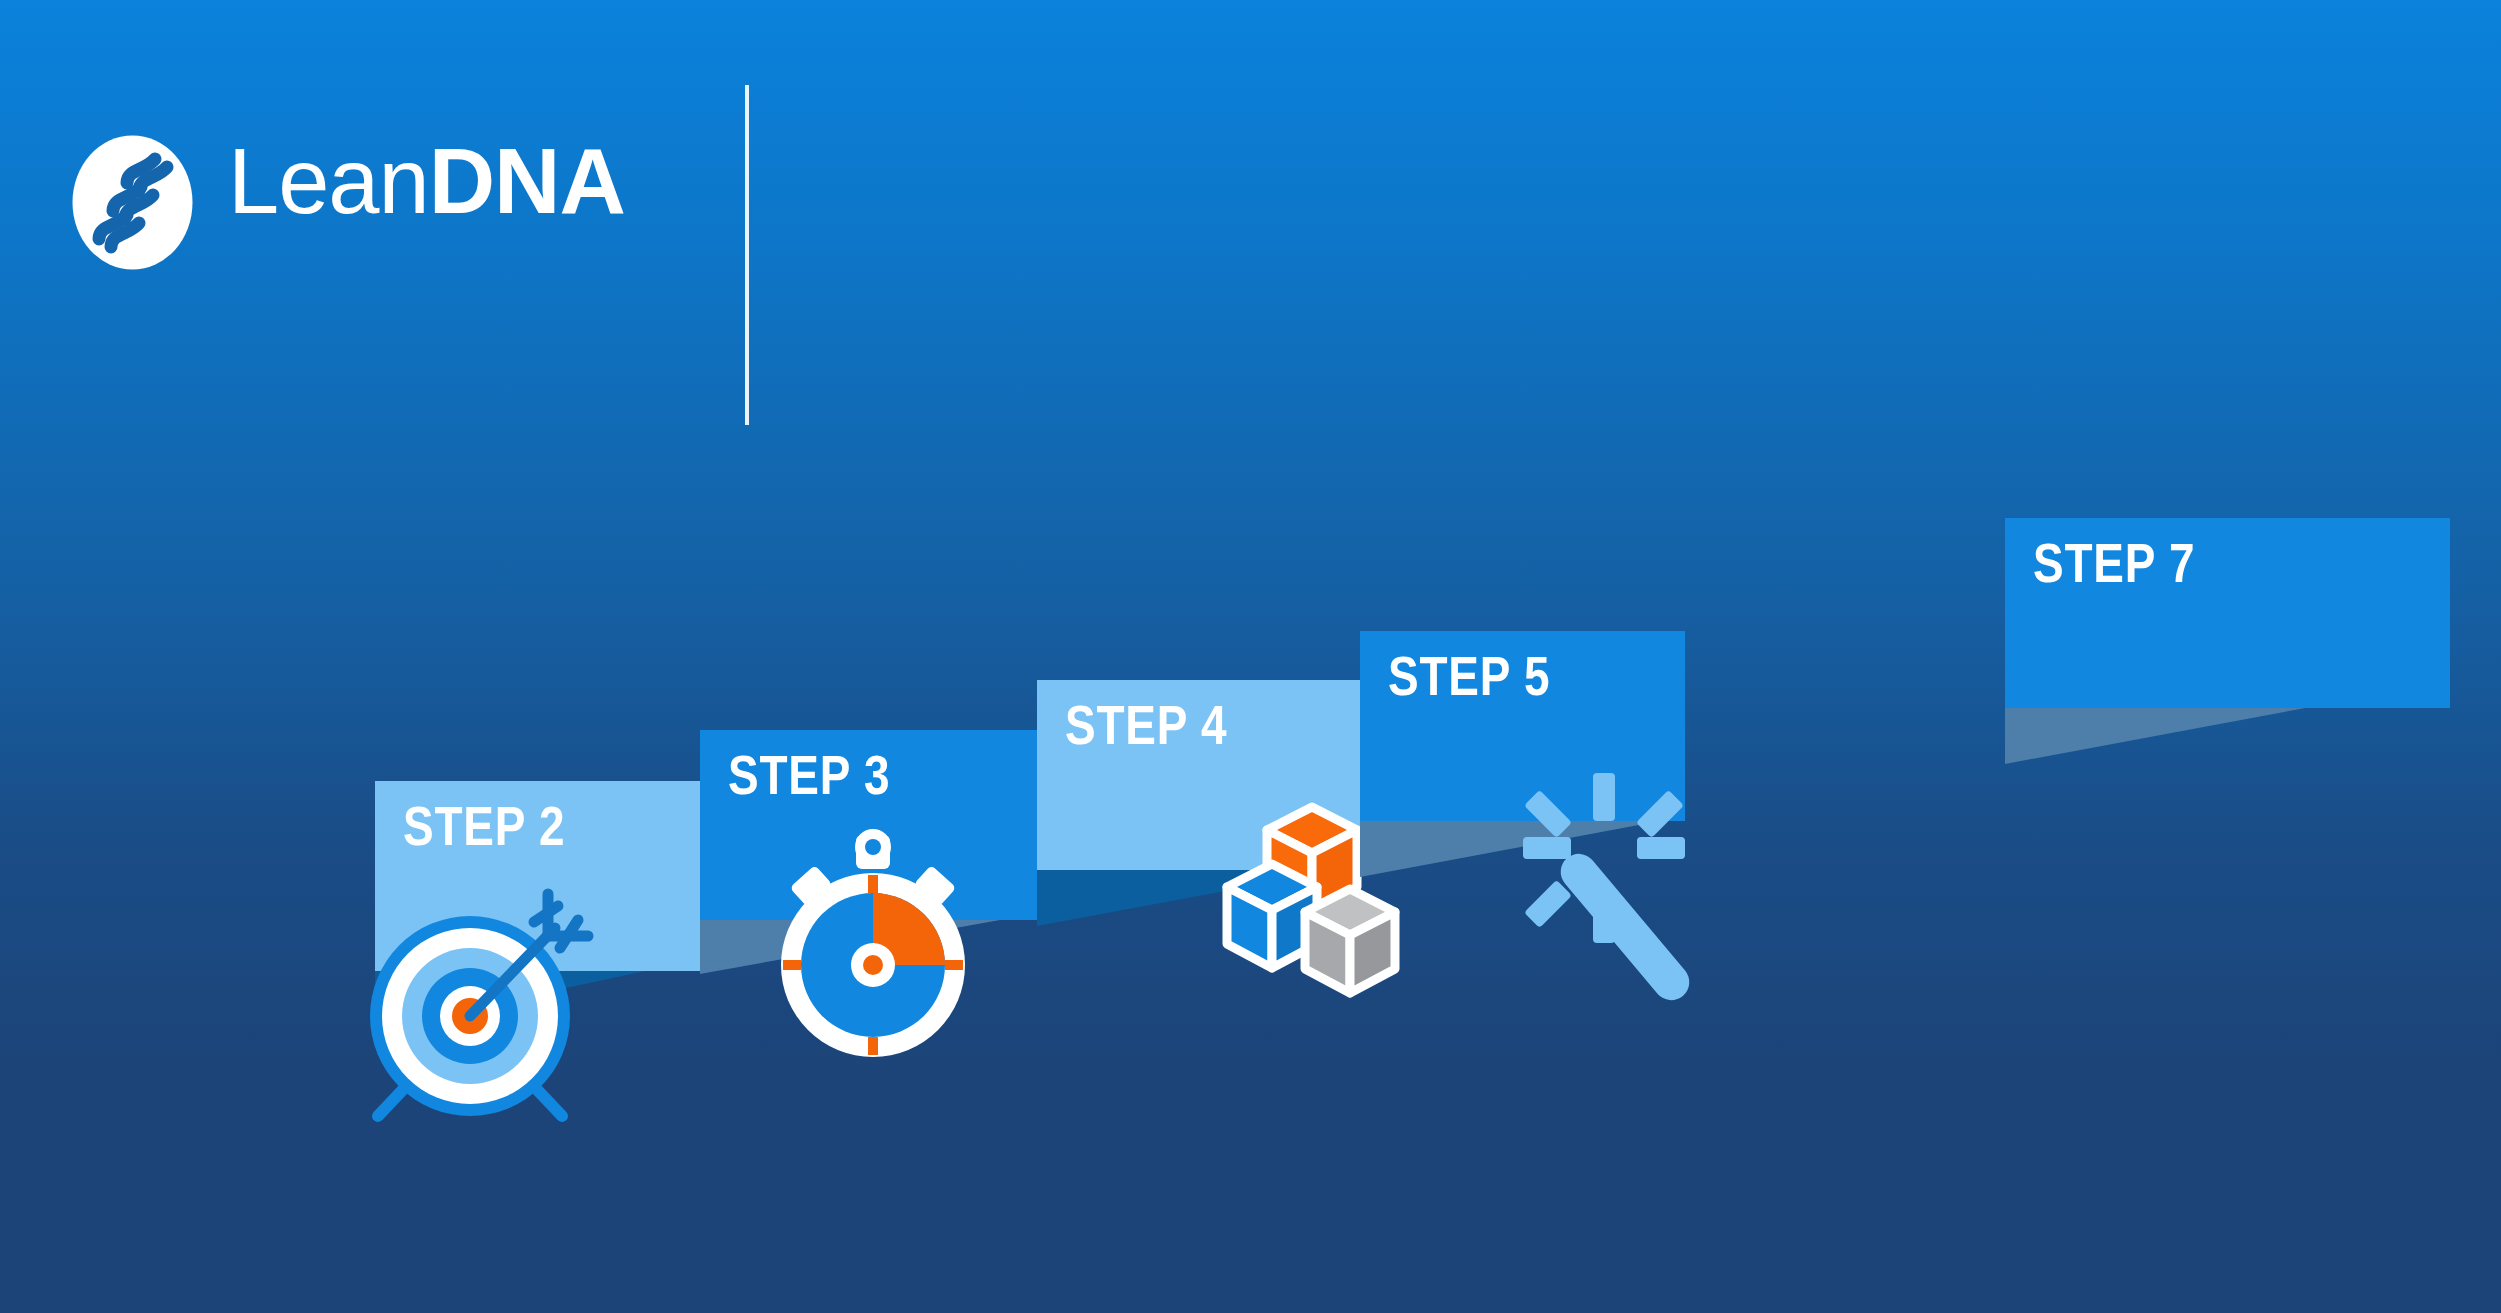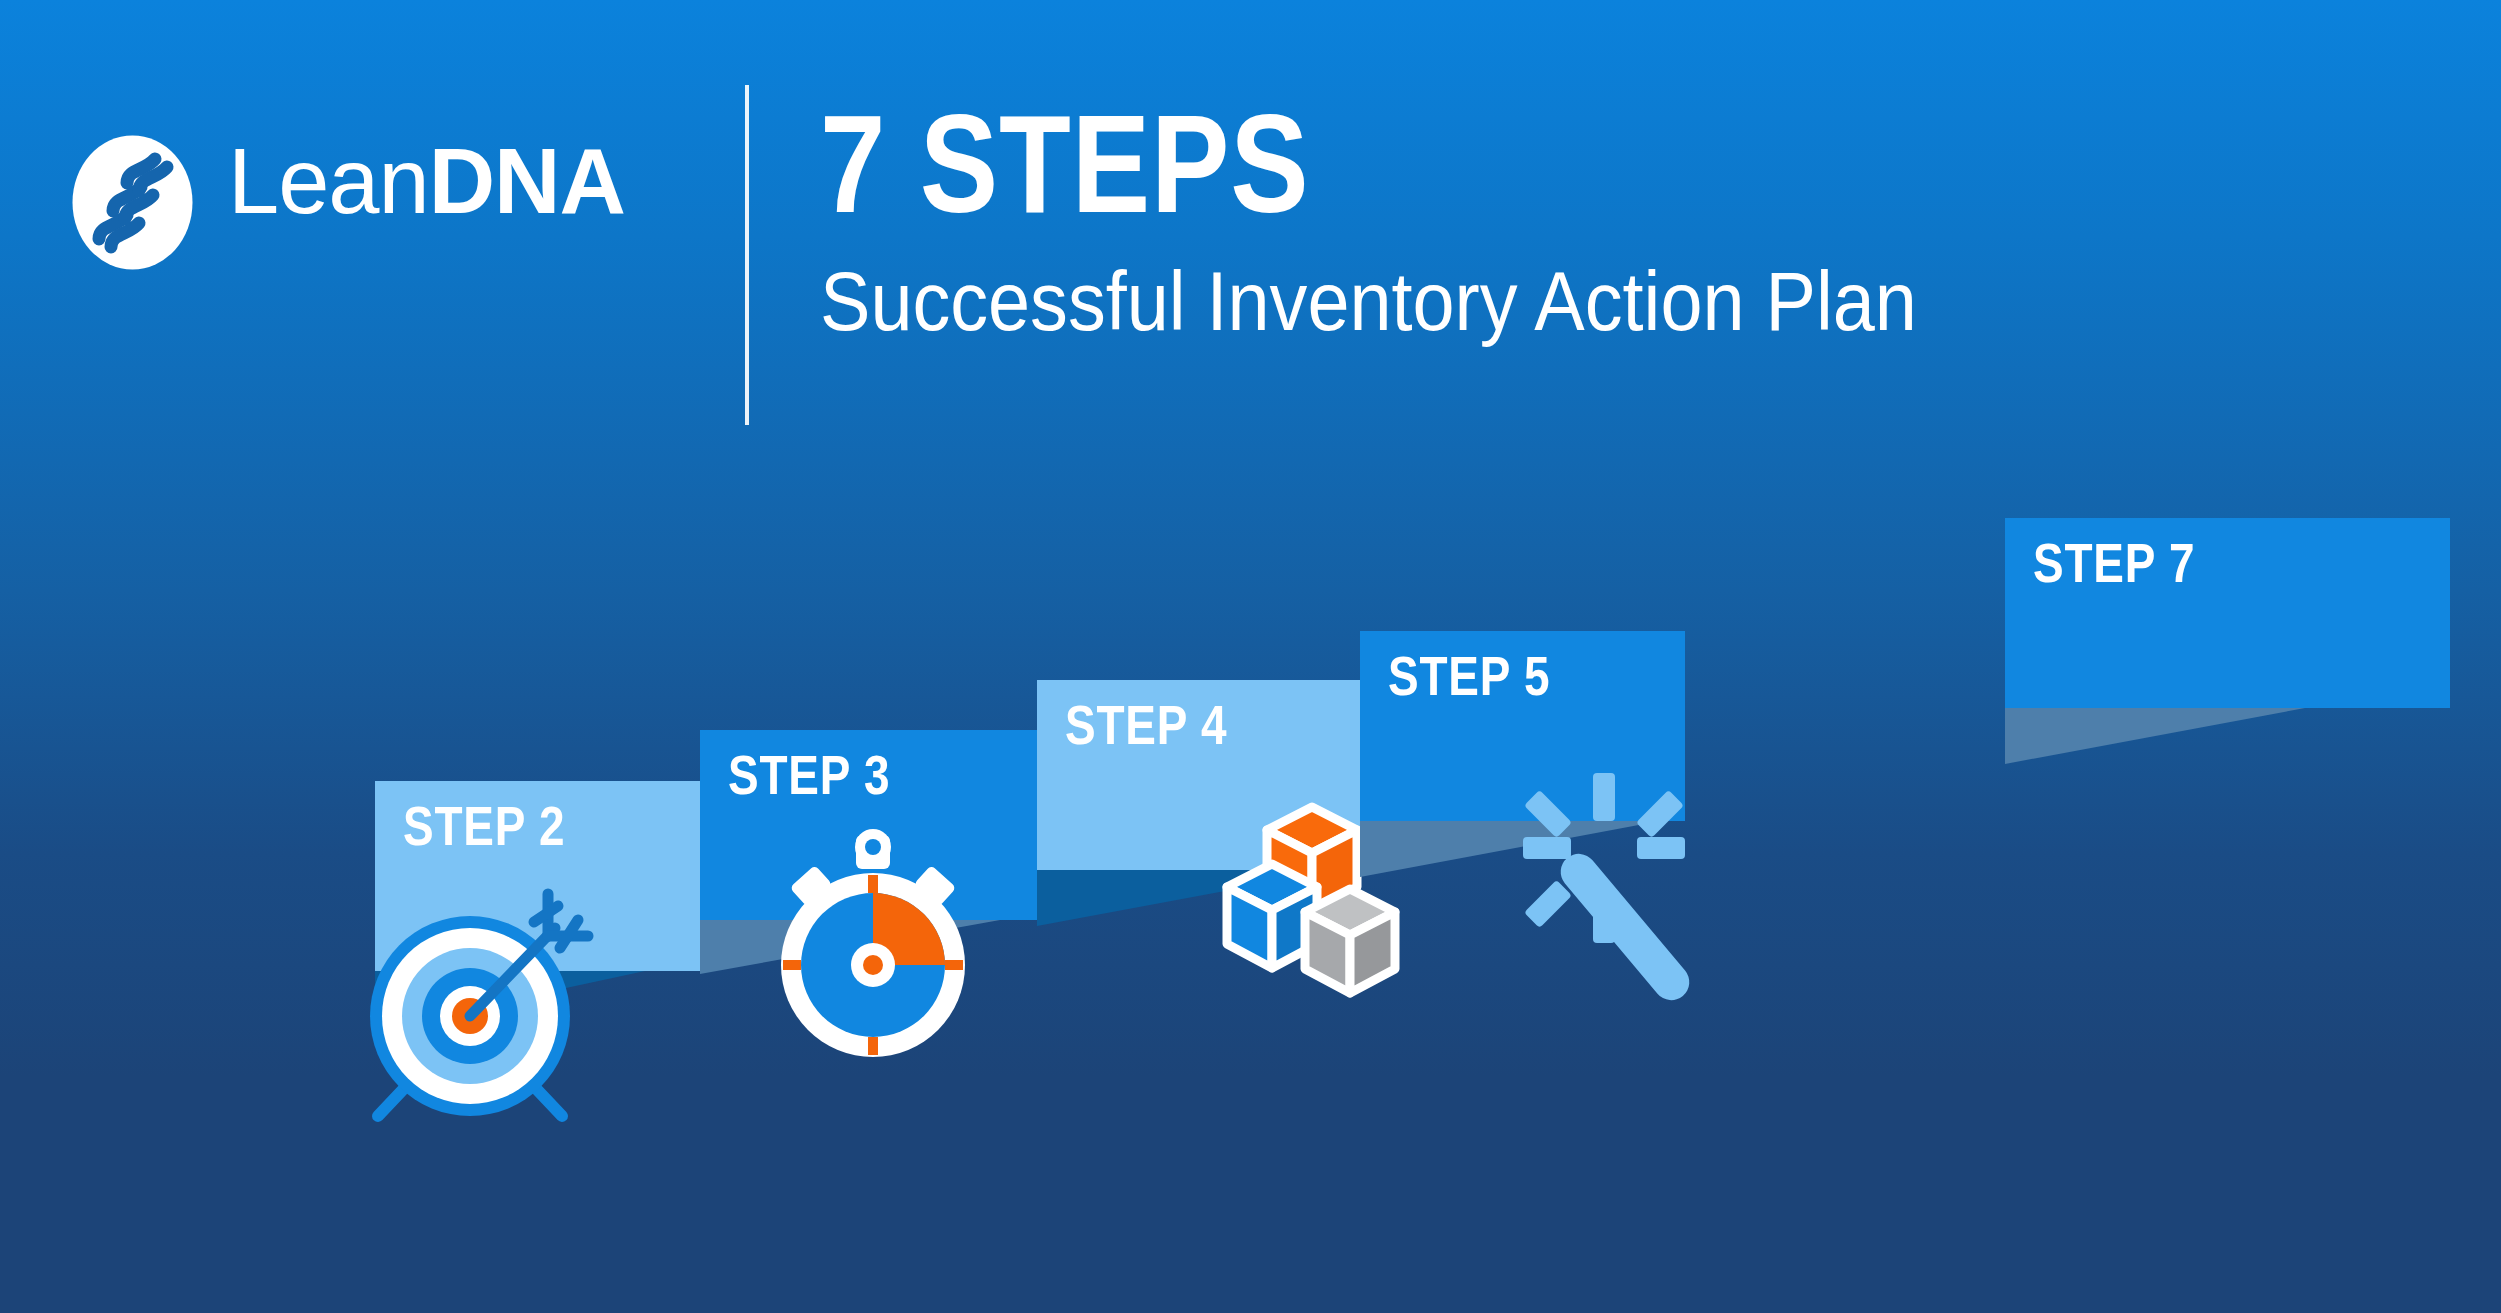--- a/index.html
+++ b/index.html
@@ -55,24 +55,20 @@
             <path d="M62 48 C62 34, 80 36, 90 24"></path>
             <path d="M74 56 C74 42, 92 44, 102 32"></path>
           </g>
         </svg>
       </span>
       <span id="logo-word"><span>Lean</span><span class="bold">DNA</span></span>
     </div>
 
     <div id="divider"></div>
 
-    <div id="title-block">
-      <div id="main-title">7 STEPS</div>
-      <div id="sub-title">Successful Inventory Action Plan</div>
-    </div>
   </div>
 
   <div id="steps">
 
 
     <div class="step-card" style="left:375px;top:781px;width:328px;height:190px;z-index:8;">
       <div class="card-body" style="background:#7cc3f5;"></div>
       <div class="card-shadow" style="top:190px;border-top:58px solid #0b5f9e;border-right:270px solid transparent;"></div>
       <div class="card-label" style="left:28px;top:12px;">STEP  2</div>
       <div class="card-icon" style="left:-55px;top:95px;">

